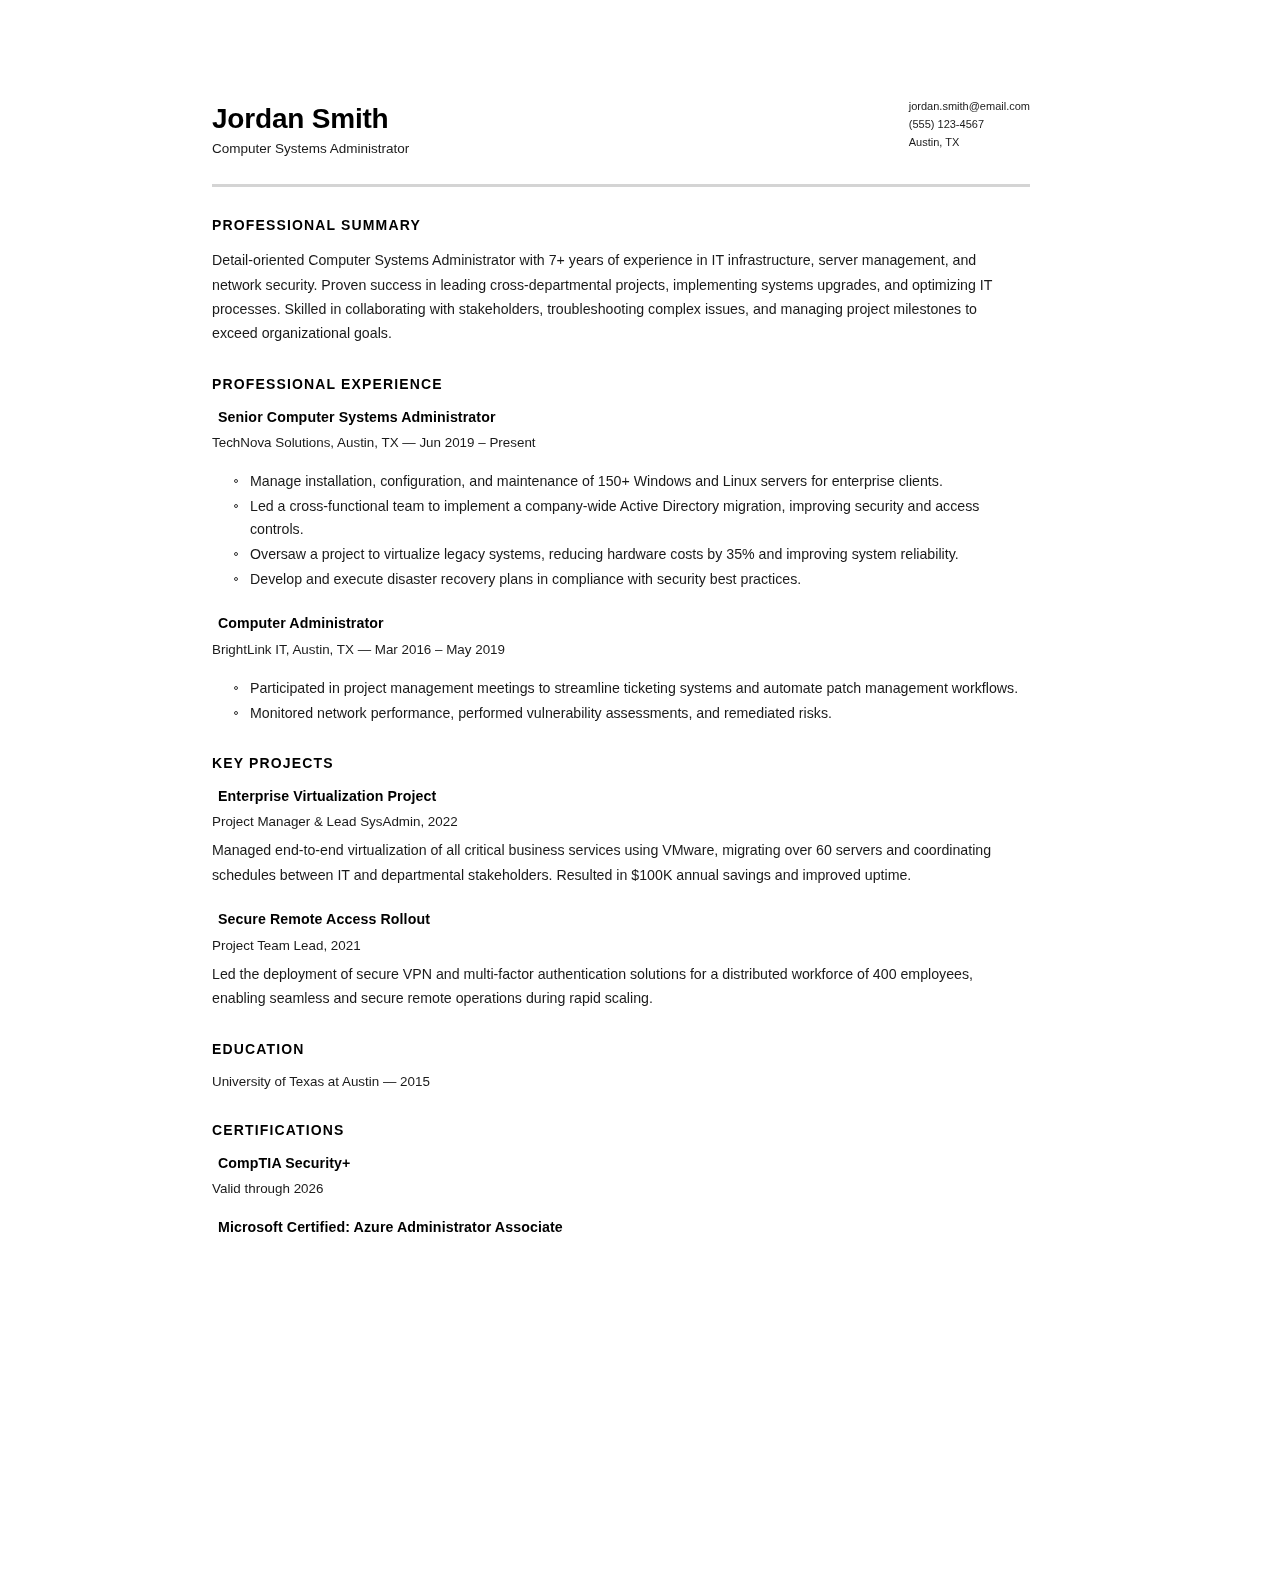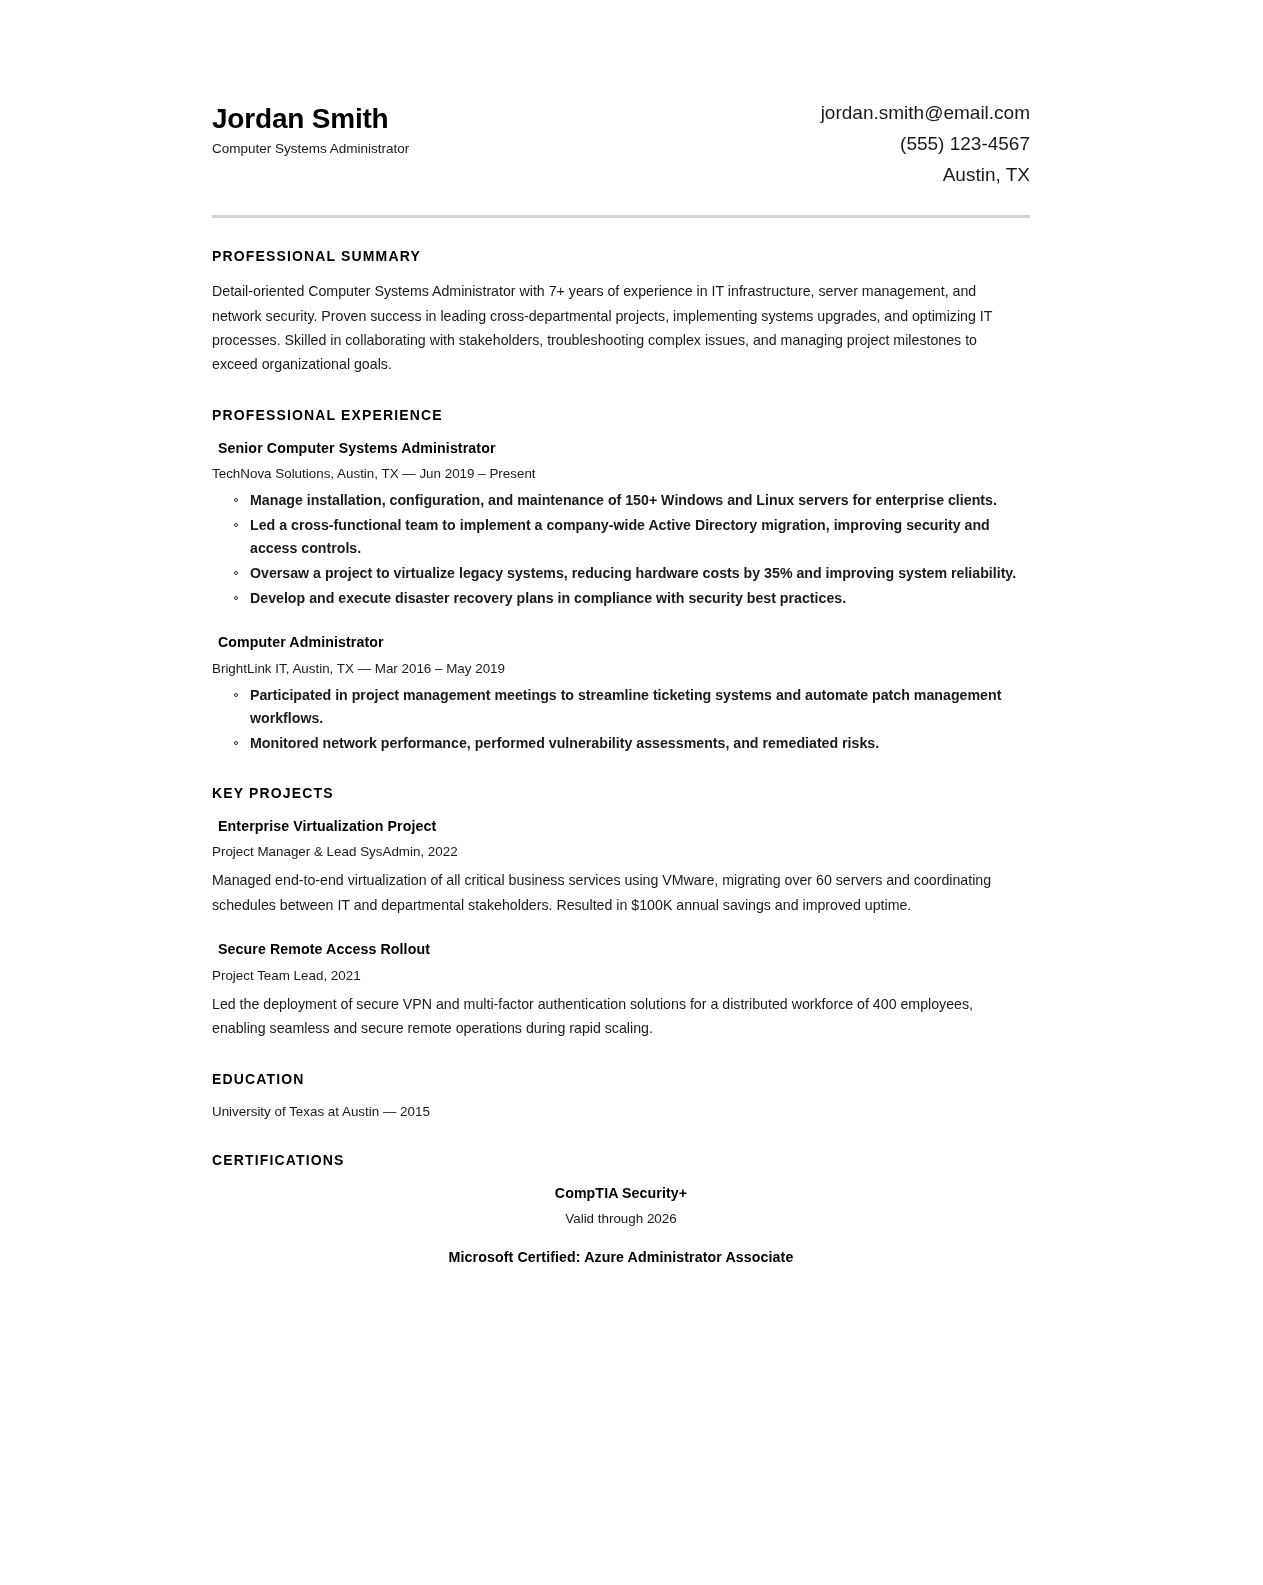--- a/index.html
+++ b/index.html
@@ -39,22 +39,21 @@
     color: #000000;
   }
   .headline {
     font-size: 13.5px;
     font-weight: normal;
     line-height: 1.5;
     margin: 4px 0 0 0;
     color: #1a1a1a;
   }
   .contact {
-    text-align: right;
-    font-size: 19px;
+    font-size: 11px;
     line-height: 1.62;
     color: #1a1a1a;
     padding-top: 2px;
   }
   .contact div { white-space: nowrap; }
 
   .rule {
     height: 3px;
     background: #d4d4d4;
     margin: 25px 0 0 0;
@@ -101,23 +100,22 @@
   .entry-body {
     font-size: 14.2px;
     line-height: 1.72;
     margin: 6px 0 0 0;
     color: #1a1a1a;
     max-width: 800px;
   }
 
   ul.bullets {
     list-style: none;
-    margin: 5px 0 0 0;
+    margin: 17px 0 0 0;
     padding: 0;
-    font-weight: bold;
   }
   ul.bullets > li {
     position: relative;
     padding-left: 38px;
     font-size: 14.2px;
     line-height: 1.62;
     margin-bottom: 2px;
     color: #1a1a1a;
     max-width: 790px;
   }
@@ -126,21 +124,21 @@
     position: absolute;
     left: 22px;
     top: 9px;
     width: 4px;
     height: 4px;
     border: 1px solid #333333;
     border-radius: 50%;
     box-sizing: border-box;
   }
 
-  .cert-entry { margin-bottom: 18px; text-align: center; }
+  .cert-entry { margin-bottom: 18px; }
   .cert-entry:last-child { margin-bottom: 0; }
 </style>
 </head>
 <body>
 
 <div class="page">
 
   <div class="header">
     <div class="identity">
       <h1 class="name">Jordan Smith</h1>

